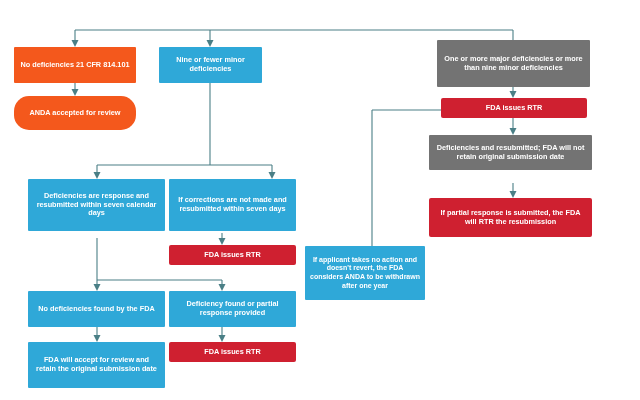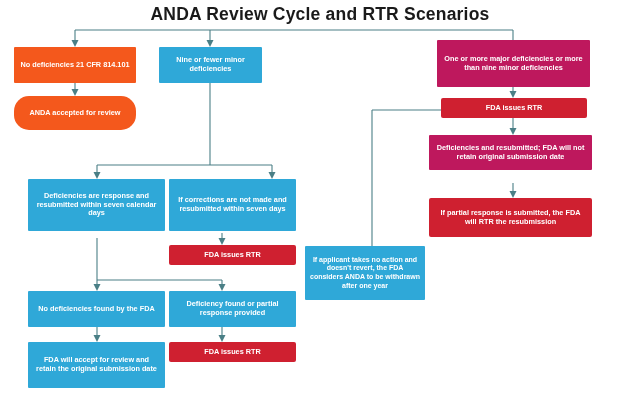--- a/index.html
+++ b/index.html
@@ -34,21 +34,21 @@
     justify-content: center;
     text-align: center;
     color: #ffffff;
     font-weight: bold;
     line-height: 1.22;
     padding: 3px 5px;
     border-radius: 1px;
   }
   .node.orange { background: #f4581c; }
   .node.blue   { background: #2fa8d8; }
-  .node.teal   { background: #be185d; }
+  .node.teal   { background: #737373; }
   .node.red    { background: #cf2030; border-radius: 2px; }
   .node.small  { font-size: 7.3px; }
   .node.tiny   { font-size: 7.0px; }
 
   svg#links {
     position: absolute;
     left: 0;
     top: 0;
     width: 640px;
     height: 400px;
@@ -59,21 +59,20 @@
     stroke-width: 1.1;
     fill: none;
   }
   svg#links polygon { fill: #4a7f86; }
 </style>
 </head>
 <body>
 
 <div id="canvas">
 
-  <div id="title">ANDA Review Cycle and RTR Scenarios</div>
 
   <svg id="links">
 
     <line x1="75" y1="30" x2="75" y2="44"></line>
     <line x1="75" y1="30" x2="513" y2="30"></line>
     <line x1="210" y1="30" x2="210" y2="44"></line>
     <line x1="513" y1="30" x2="513" y2="44"></line>
     <polygon points="75,47 71.5,40 78.5,40"></polygon>
     <polygon points="210,47 206.5,40 213.5,40"></polygon>
     <polygon points="513,47 509.5,40 516.5,40"></polygon>

